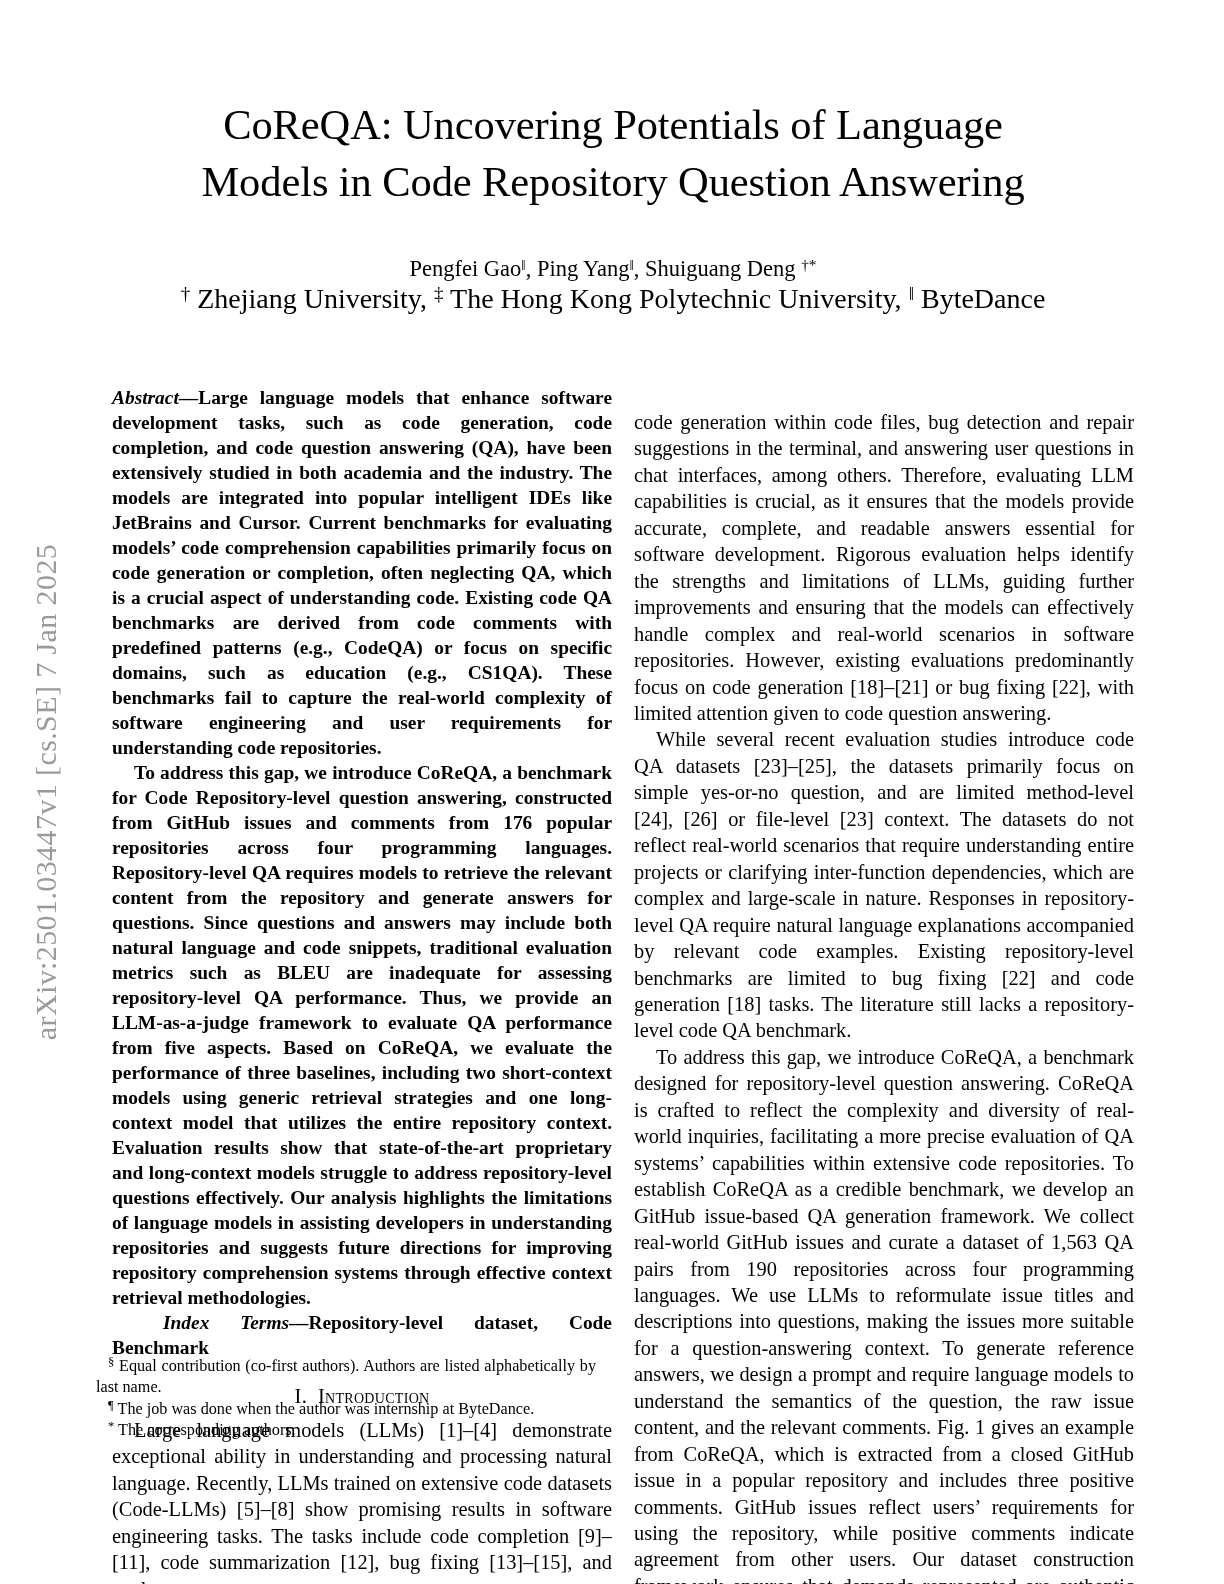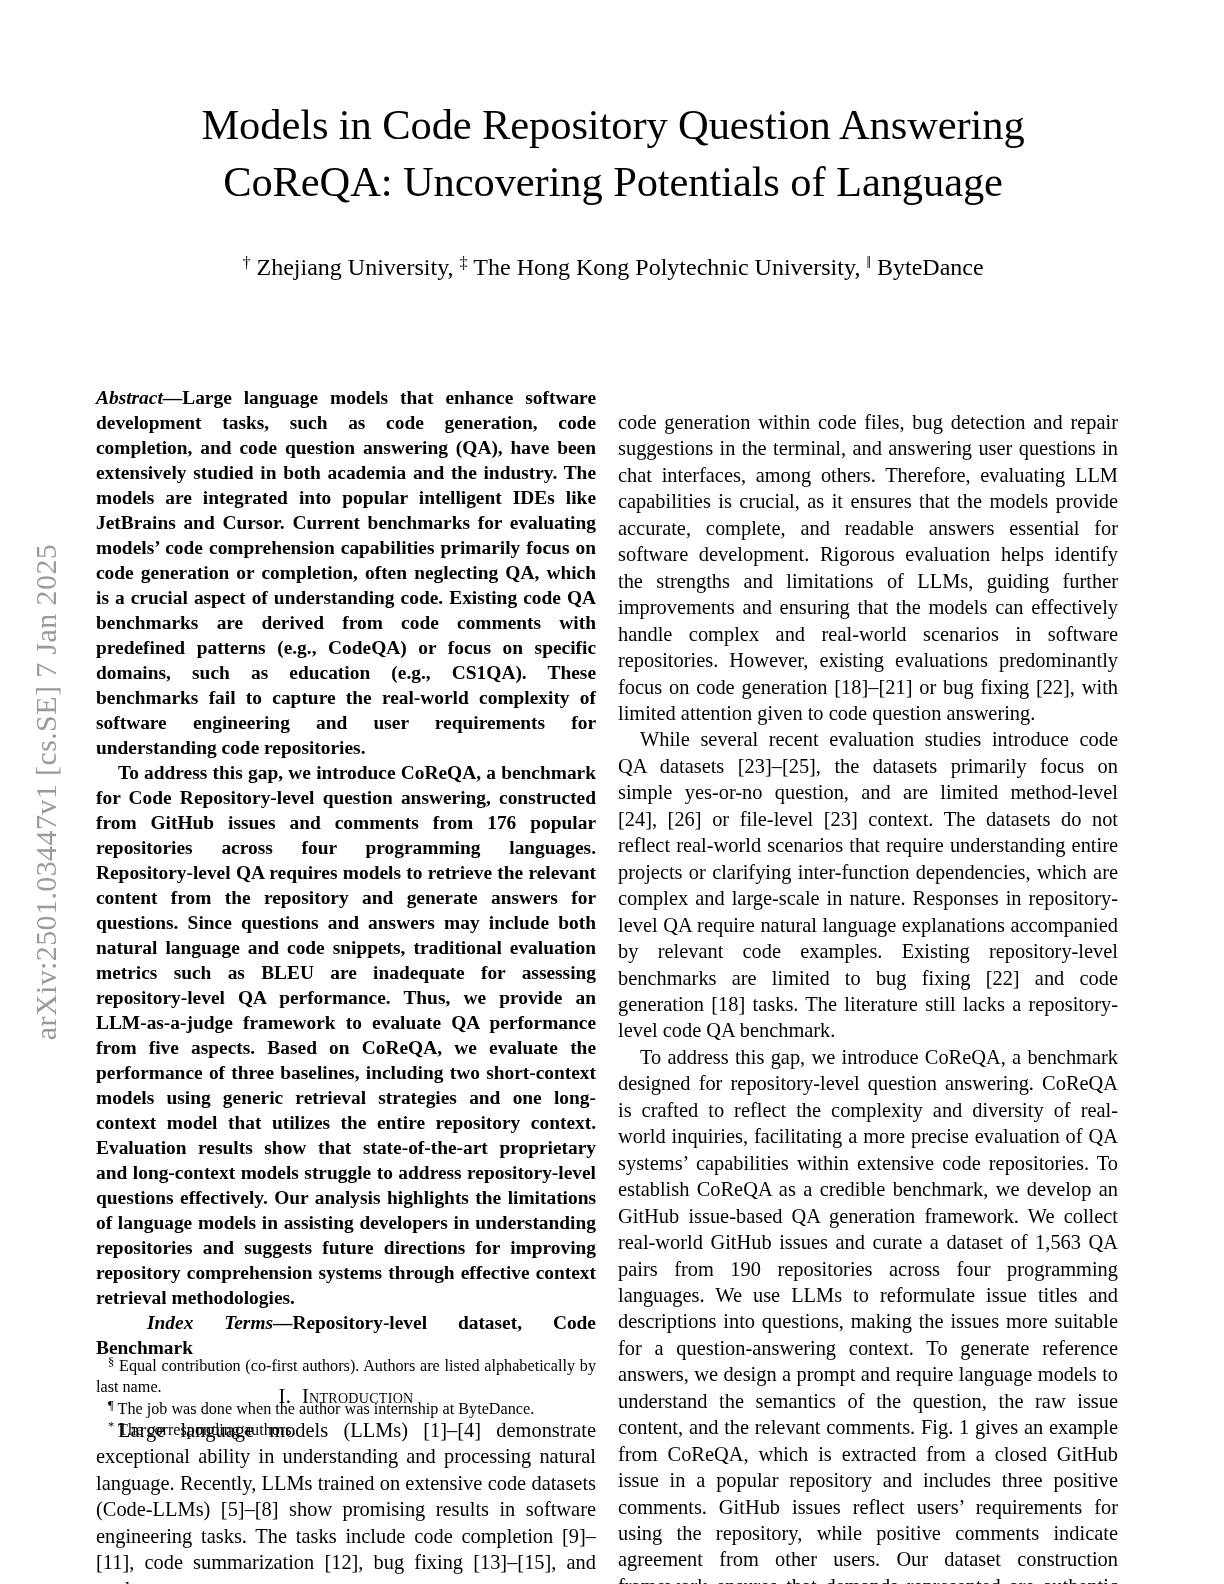--- a/index.html
+++ b/index.html
@@ -64,35 +64,35 @@
   }
   .paper-title .tline { display: block; }
 
   .authors {
     margin-top: 43px;
     font-size: 22.5px;
     line-height: 31px;
   }
   .authors .aline { display: block; }
   .affils {
-    font-size: 24px;
+    font-size: 28px;
     line-height: 29px;
-    margin-top: 13px;
+    margin-top: 0;
   }
   sup {
     font-size: 0.68em;
     vertical-align: 0.42em;
     line-height: 0;
   }
 
   
   .columns {
     position: absolute;
     top: 385px;
-    left: 96px;
+    left: 112px;
     width: 1036px;
     height: 1075px;
     text-decoration: underline;
   }
   .col {
     position: absolute;
     top: 0;
     width: 500px;
     height: 1075px;
   }
@@ -167,25 +167,26 @@
 <body>
 
 <div class="arxiv-stamp">
   <span>arXiv:2501.03447v1  [cs.SE]  7 Jan 2025</span>
 </div>
 
 <div class="page">
 
   <div class="title-block">
     <h1 class="paper-title">
+      <span class="tline">CoReQA: Uncovering Potentials of Language</span>
       <span class="tline">Models in Code Repository Question Answering</span>
-      <span class="tline">CoReQA: Uncovering Potentials of Language</span>
     </h1>
 
     <div class="authors">
+      <span class="aline" id="author-line-2"><span>Pengfei Gao</span><sup>‖</sup>, <span>Ping Yang</span><sup>‖</sup>, <span>Shuiguang Deng </span><sup>†*</sup></span>
       <span class="aline affils" id="affiliation-line"><sup>†</sup><span> Zhejiang University,</span> <sup>‡</sup><span> The Hong Kong Polytechnic University,</span> <sup>‖</sup><span> ByteDance</span></span>
     </div>
   </div>
 
   <div class="columns">
 
     <div class="col col-left">
       <p class="abstract-text noindent">
         <span class="lead">Abstract</span><span>—</span><span>Large language models that enhance software development tasks, such as code generation, code completion, and code question answering (QA), have been extensively studied in both academia and the industry. The models are integrated into popular intelligent IDEs like JetBrains and Cursor. Current benchmarks for evaluating models’ code comprehension capabilities primarily focus on code generation or completion, often neglecting QA, which is a crucial aspect of understanding code. Existing code QA benchmarks are derived from code comments with predefined patterns (e.g., CodeQA) or focus on specific domains, such as education (e.g., CS1QA). These benchmarks fail to capture the real-world complexity of software engineering and user requirements for understanding code repositories.</span>
       </p>

